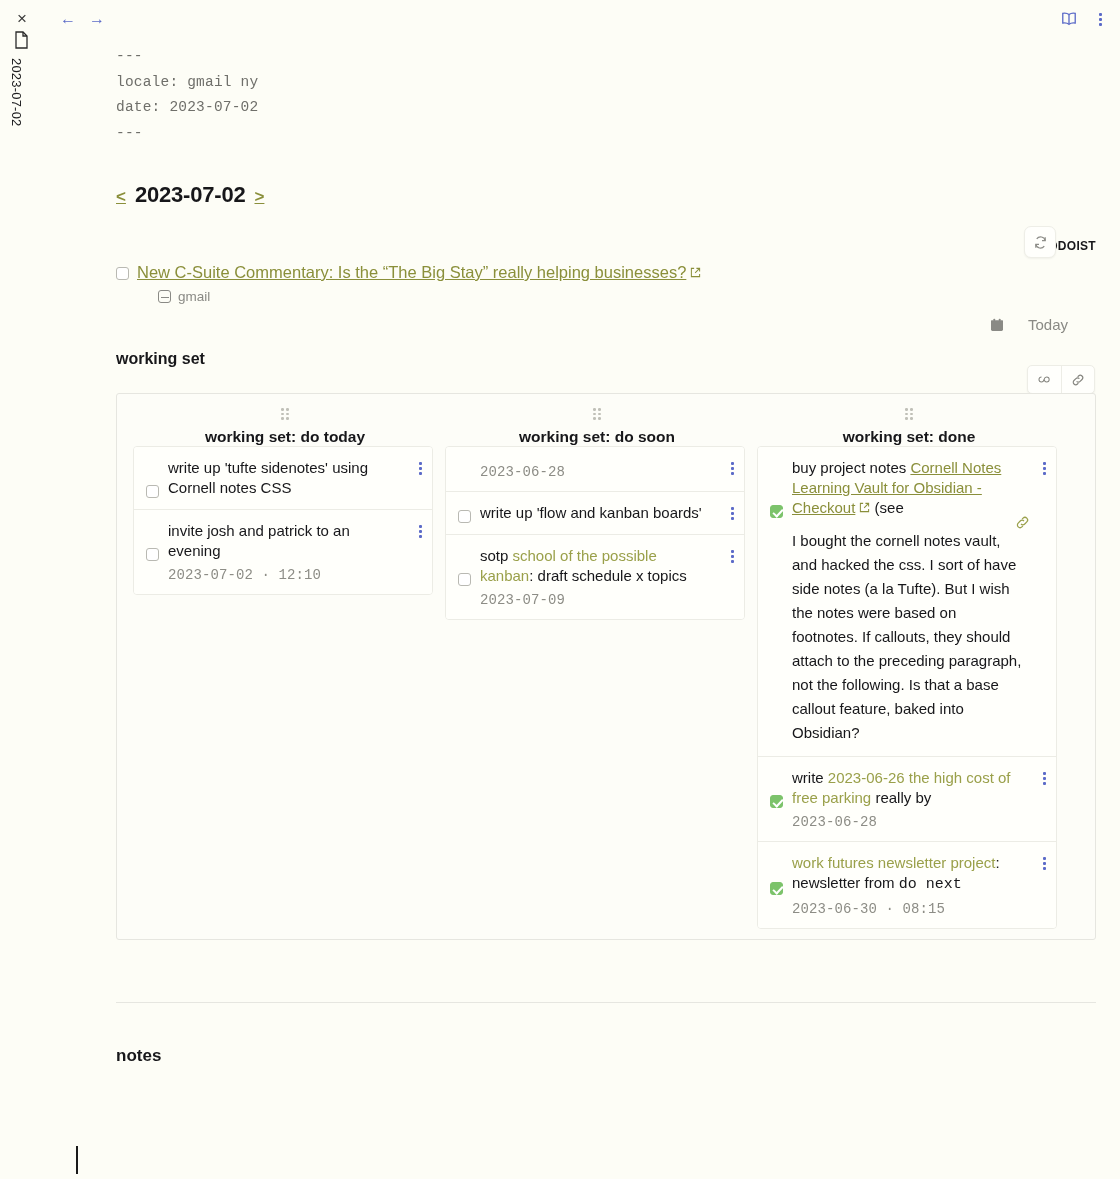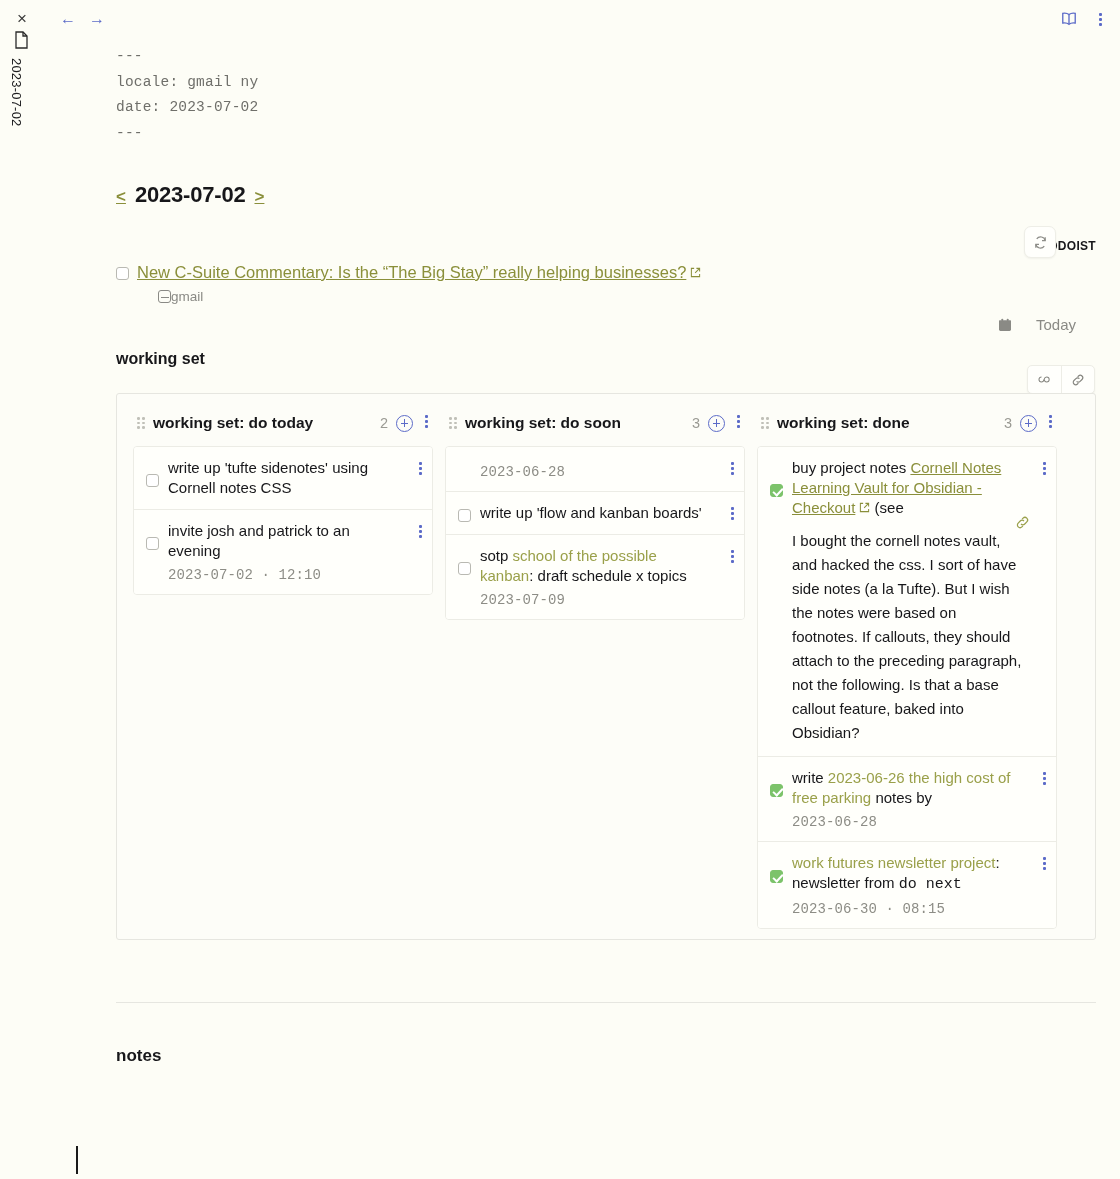--- a/index.html
+++ b/index.html
@@ -85,31 +85,31 @@
   }
   .cbox.done{background:var(--green);border-color:var(--green);position:relative;}
   .cbox.done:after{
     content:"";position:absolute;left:4px;top:1px;width:4px;height:8px;
     border:solid #fff;border-width:0 2px 2px 0;transform:rotate(43deg);
   }
   .tlink{
     color:var(--olive);text-decoration:underline;font-size:16.5px;cursor:pointer;
   }
   .ext{display:inline-block;width:11px;height:11px;margin-left:4px;vertical-align:baseline;}
-  .src{margin:7px 0 0 42px;display:flex;align-items:center;gap:0;color:var(--muted);font-size:13.5px;}
+  .src{margin:7px 0 0 42px;display:flex;align-items:center;gap:7px;color:var(--muted);font-size:13.5px;}
   .src-ico{width:13px;height:13px;border:1.5px solid var(--muted);border-radius:3px;position:relative;}
   .src-ico:after{content:"";position:absolute;left:1.5px;right:1.5px;bottom:1.5px;height:3px;border-top:1.5px solid var(--muted);}
 
   .sync-btn{
     position:absolute;right:64px;top:188px;width:32px;height:32px;border-radius:7px;
     background:#fffffc;border:1px solid #eeeee7;display:flex;align-items:center;justify-content:center;
     box-shadow:0 1px 2px rgba(0,0,0,.05);cursor:pointer;color:#8d8d88;
   }
   .today{
-    position:absolute;right:44px;top:278px;display:flex;align-items:center;gap:24px;
+    position:absolute;right:52px;top:278px;display:flex;align-items:center;gap:24px;
     color:var(--muted);font-size:15px;
   }
   .cal-ico{width:14px;height:14px;position:relative;}
 
   .h-ws{margin:46px 0 0 0;font-size:16px;font-weight:700;}
 
   
   .board-wrap{position:relative;margin-top:25px;}
   .board{
     border:1px solid var(--line);border-radius:3px;background:#fdfdf8;
@@ -121,41 +121,41 @@
     box-shadow:0 1px 2px rgba(0,0,0,.05);
   }
   .board-tools div{
     width:33px;height:27px;display:flex;align-items:center;justify-content:center;
     color:#85857f;cursor:pointer;
   }
   .board-tools div+div{border-left:1px solid #ededE6;}
 
   .cols{display:flex;gap:12px;padding:0 16px 10px 16px;align-items:flex-start;}
   .col{width:300px;}
-  .col-head{display:flex;align-items:center;gap:8px;height:30px;padding-left:4px;}
+  .col-head{display:flex;align-items:center;gap:8px;height:30px;padding-left:4px;flex-direction:column;}
   .grip{width:8px;height:13px;flex:0 0 8px;display:grid;grid-template-columns:3px 3px;gap:2px 2px;align-content:center;}
   .grip i{width:2.5px;height:2.5px;background:#c0c0b8;border-radius:50%;display:block;}
   .col-title{font-size:15.5px;font-weight:700;flex:1 1 auto;white-space:nowrap;}
   .col-count{color:#9a9a93;font-size:14.5px;}
   .plus{
     width:17px;height:17px;border:1.4px solid var(--blue);border-radius:50%;
     color:var(--blue);position:relative;cursor:pointer;flex:0 0 17px;
   }
   .plus:before,.plus:after{content:"";position:absolute;background:var(--blue);}
   .plus:before{left:3.6px;right:3.6px;top:7px;height:1.4px;}
   .plus:after{top:3.6px;bottom:3.6px;left:7px;width:1.4px;}
   .colmenu{color:var(--blue);cursor:pointer;padding:0 4px;}
 
   .cardlist{margin-top:8px;border:1px solid #ececE5;border-radius:4px;background:#fffffc;overflow:hidden;}
   .card{
     position:relative;padding:11px 30px 11px 12px;background:var(--card);
     border-bottom:1px solid #ececE5;
   }
   .card:last-child{border-bottom:none;}
-  .card-main{display:flex;gap:9px;align-items:center;}
+  .card-main{display:flex;gap:9px;align-items:flex-end;}
   .card-text{font-size:15px;line-height:20px;}
   .card-menu{position:absolute;right:9px;top:13px;color:var(--blue);cursor:pointer;}
   .meta{
     font-family:"Liberation Mono",monospace;font-size:14px;color:#8d8d86;
     margin:6px 0 0 22px;letter-spacing:.1px;
   }
   .lnk{color:var(--olive2);}
   .lnk-u{color:var(--olive);text-decoration:underline;cursor:pointer;}
   .body-para{font-size:15px;line-height:24px;margin:11px 0 0 22px;}
   .chain{position:absolute;right:26px;top:68px;color:var(--olive2);}
@@ -374,21 +374,21 @@
                     <path d="M6.4 9.6a2.8 2.8 0 0 0 4 0l2.2-2.2a2.8 2.8 0 0 0-4-4l-1 1" fill="none" stroke="#9aa04a" stroke-width="1.3"></path>
                     <path d="M9.6 6.4a2.8 2.8 0 0 0-4 0L3.4 8.6a2.8 2.8 0 0 0 4 4l1-1" fill="none" stroke="#9aa04a" stroke-width="1.3"></path>
                   </svg>
               </span>
               <span class="card-menu"><span class="dots-v"><i></i><i></i><i></i></span></span>
             </div>
             <div class="card">
               <div class="card-main">
                 <div class="cbox done"></div>
                 <div class="card-text">
-                  <span>write </span><span class="lnk">2023-06-26 the high cost of free parking</span><span> notes by</span>
+                  <span>write </span><span class="lnk">2023-06-26 the high cost of free parking</span><span> really by</span>
                 </div>
               </div>
               <div class="meta">2023-06-28</div>
               <span class="card-menu"><span class="dots-v"><i></i><i></i><i></i></span></span>
             </div>
             <div class="card">
               <div class="card-main">
                 <div class="cbox done"></div>
                 <div class="card-text">
                   <span class="lnk">work futures newsletter project</span><span>: newsletter from </span><span class="mono">do next</span>

